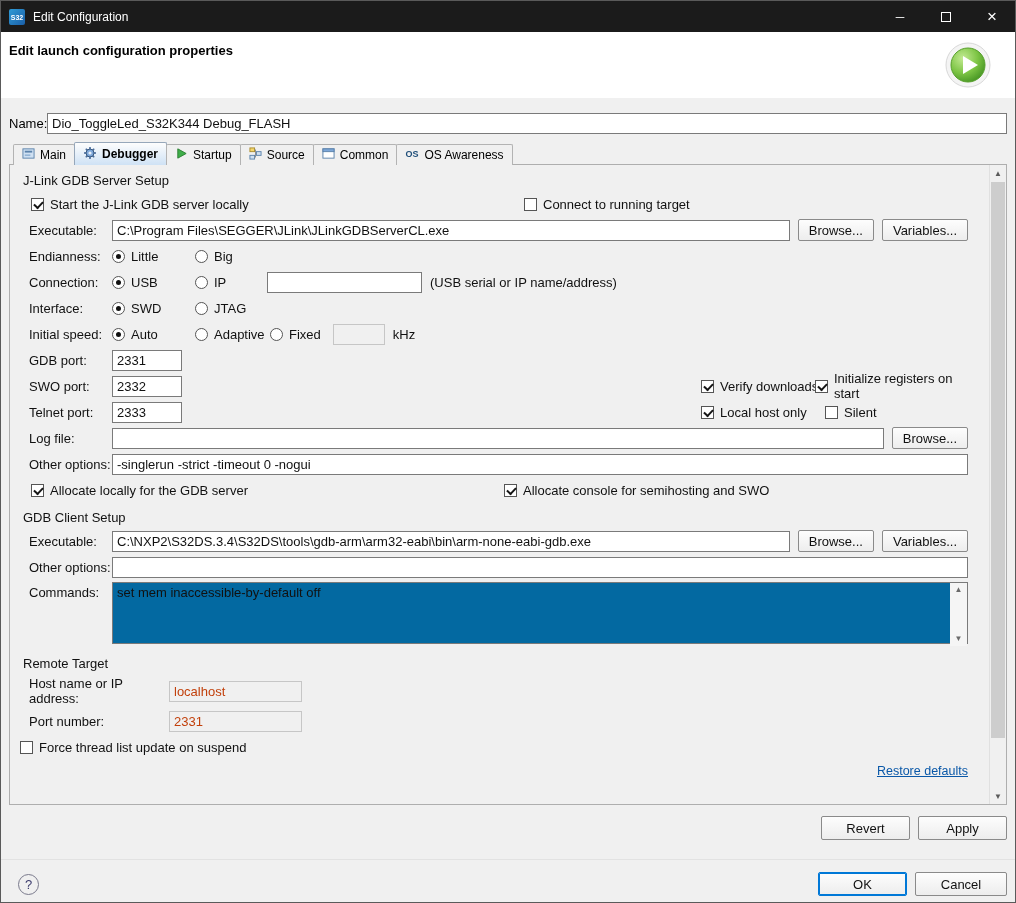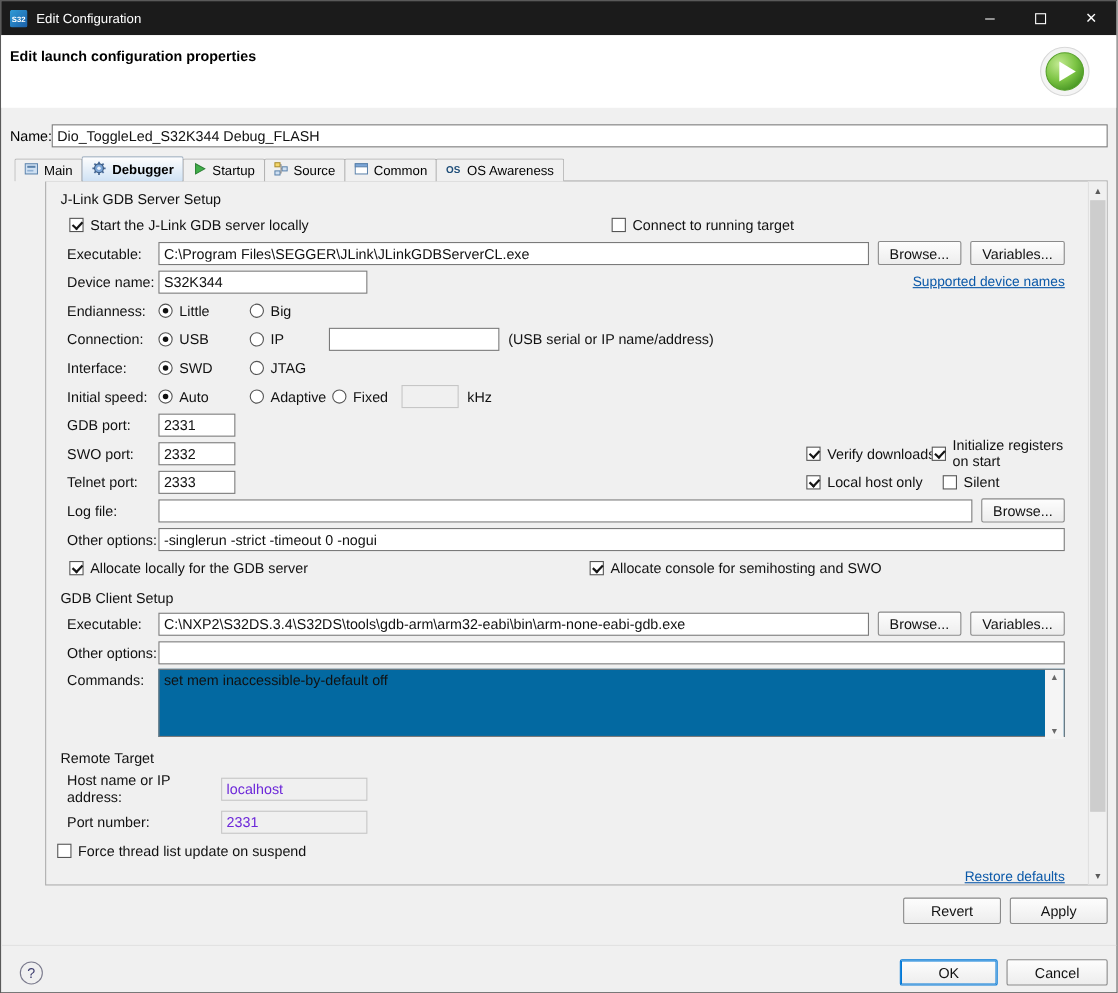--- a/index.html
+++ b/index.html
@@ -19,30 +19,30 @@
   
   .header { height: 66px; background: #ffffff; position: relative; }
   .header-title { position: absolute; left: 8px; top: 11px; font-size: 13px; font-weight: bold; color: #000; }
   .header-icon { position: absolute; right: 24px; top: 10px; }
   
   .bodyarea { padding: 0 8px; }
   .name-row { display: flex; align-items: center; margin: 15px 0 8px 0; }
   .name-row .nlbl { font-size: 13px; width: 38px; flex: none; }
   input.field, .field { height: 21px; border: 1px solid #7a7a7a; background: #fff; font-size: 13px; padding: 0 4px; color: #111; }
   .grow { flex: 1; min-width: 0; }
-  input.disabled { background: #f0f0f0; border-color: #c6c6c6; color: #6d28d9; }
+  input.disabled { background: #f0f0f0; border-color: #c6c6c6; color: #c2410c; }
   
   .tabs { display: flex; margin-left: 4px; position: relative; z-index: 2; align-items: flex-end; }
   .tab { display: inline-flex; align-items: center; gap: 5px; height: 21px; padding: 0 8px;
          font-size: 12px; border: 1px solid #b3b3b3; border-bottom: none; background: #f0f0f0;
          margin-right: -1px; border-radius: 2px 2px 0 0; cursor: default; white-space: nowrap; }
   .tab.checked { background: linear-gradient(#fdfdfd, #cfe2f5); font-weight: bold; height: 23px; border-color: #96a7ba; }
   
   .content { border: 1px solid #aeaeae; background: #f0f0f0; position: relative; height: 641px;
-             padding: 6px 38px 0 19px; margin-top: -1px; margin-left: 32px; }
+             padding: 6px 38px 0 19px; margin-top: -1px; }
   .sect-title { font-size: 13px; color: #111; margin: 2px 0 5px -6px; }
   .sect-title.mt { margin-top: 9px; }
   .row { display: flex; align-items: center; margin-bottom: 4px; min-height: 22px; font-size: 13px; position: relative; }
   .row.top { align-items: flex-start; }
   .lbl { width: 83px; flex: none; font-size: 13px; color: #111; }
   .lbl-wide { width: 140px; flex: none; font-size: 13px; color: #111; }
   .btn { height: 22px; border: 1px solid #8a8a8a; background: linear-gradient(#fdfdfd, #ededed);
          font-size: 13px; padding: 0 10px; border-radius: 2px; margin-left: 8px; color: #111; cursor: default; }
   
   .cb, .radio { display: inline-flex; align-items: center; gap: 6px; font-size: 13px; cursor: default; color: #111; }
@@ -209,25 +209,20 @@
         </span>
       </div>
 
       <div class="row">
         <span class="lbl">Executable:</span>
         <input class="field grow" value="C:\Program Files\SEGGER\JLink\JLinkGDBServerCL.exe" style="">
         <button class="btn">Browse...</button>
         <button class="btn">Variables...</button>
       </div>
 
-      <div class="row">
-        <span class="lbl">Device name:</span>
-        <input class="field" style="width: 190px;" value="S32K344">
-        <a class="link" style="margin-left:auto">Supported device names</a>
-      </div>
 
       <div class="row">
         <span class="lbl">Endianness:</span>
         <span class="radio w1 checked">
           <span class="circle"></span>
           <span>Little</span>
         </span>
         <span class="radio">
           <span class="circle"></span>
           <span>Big</span>

